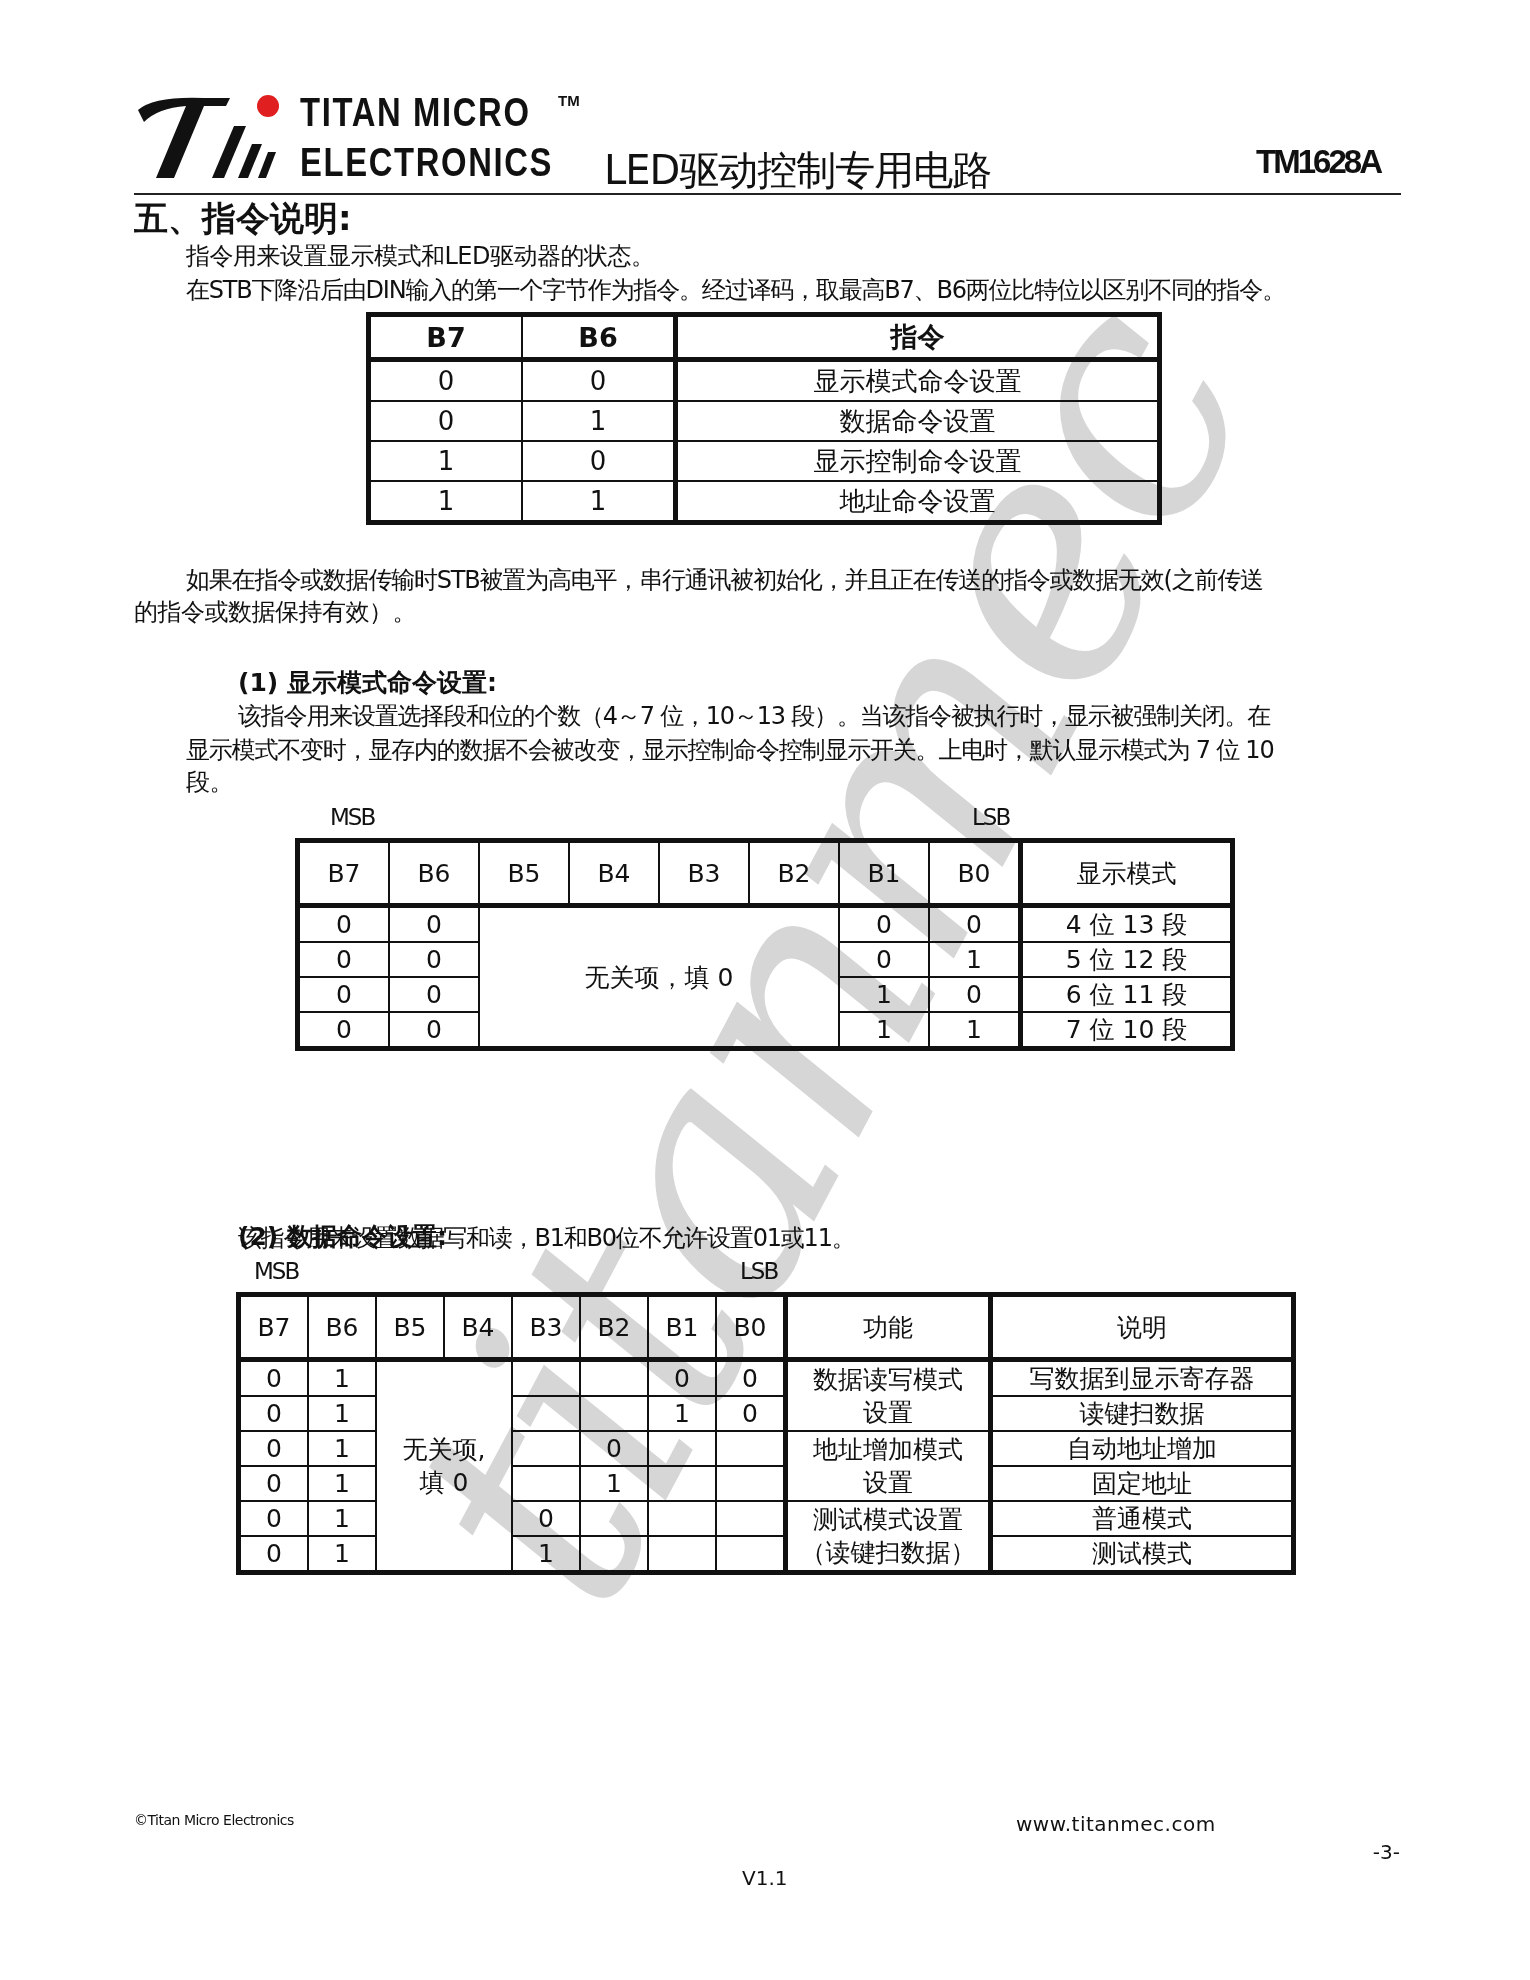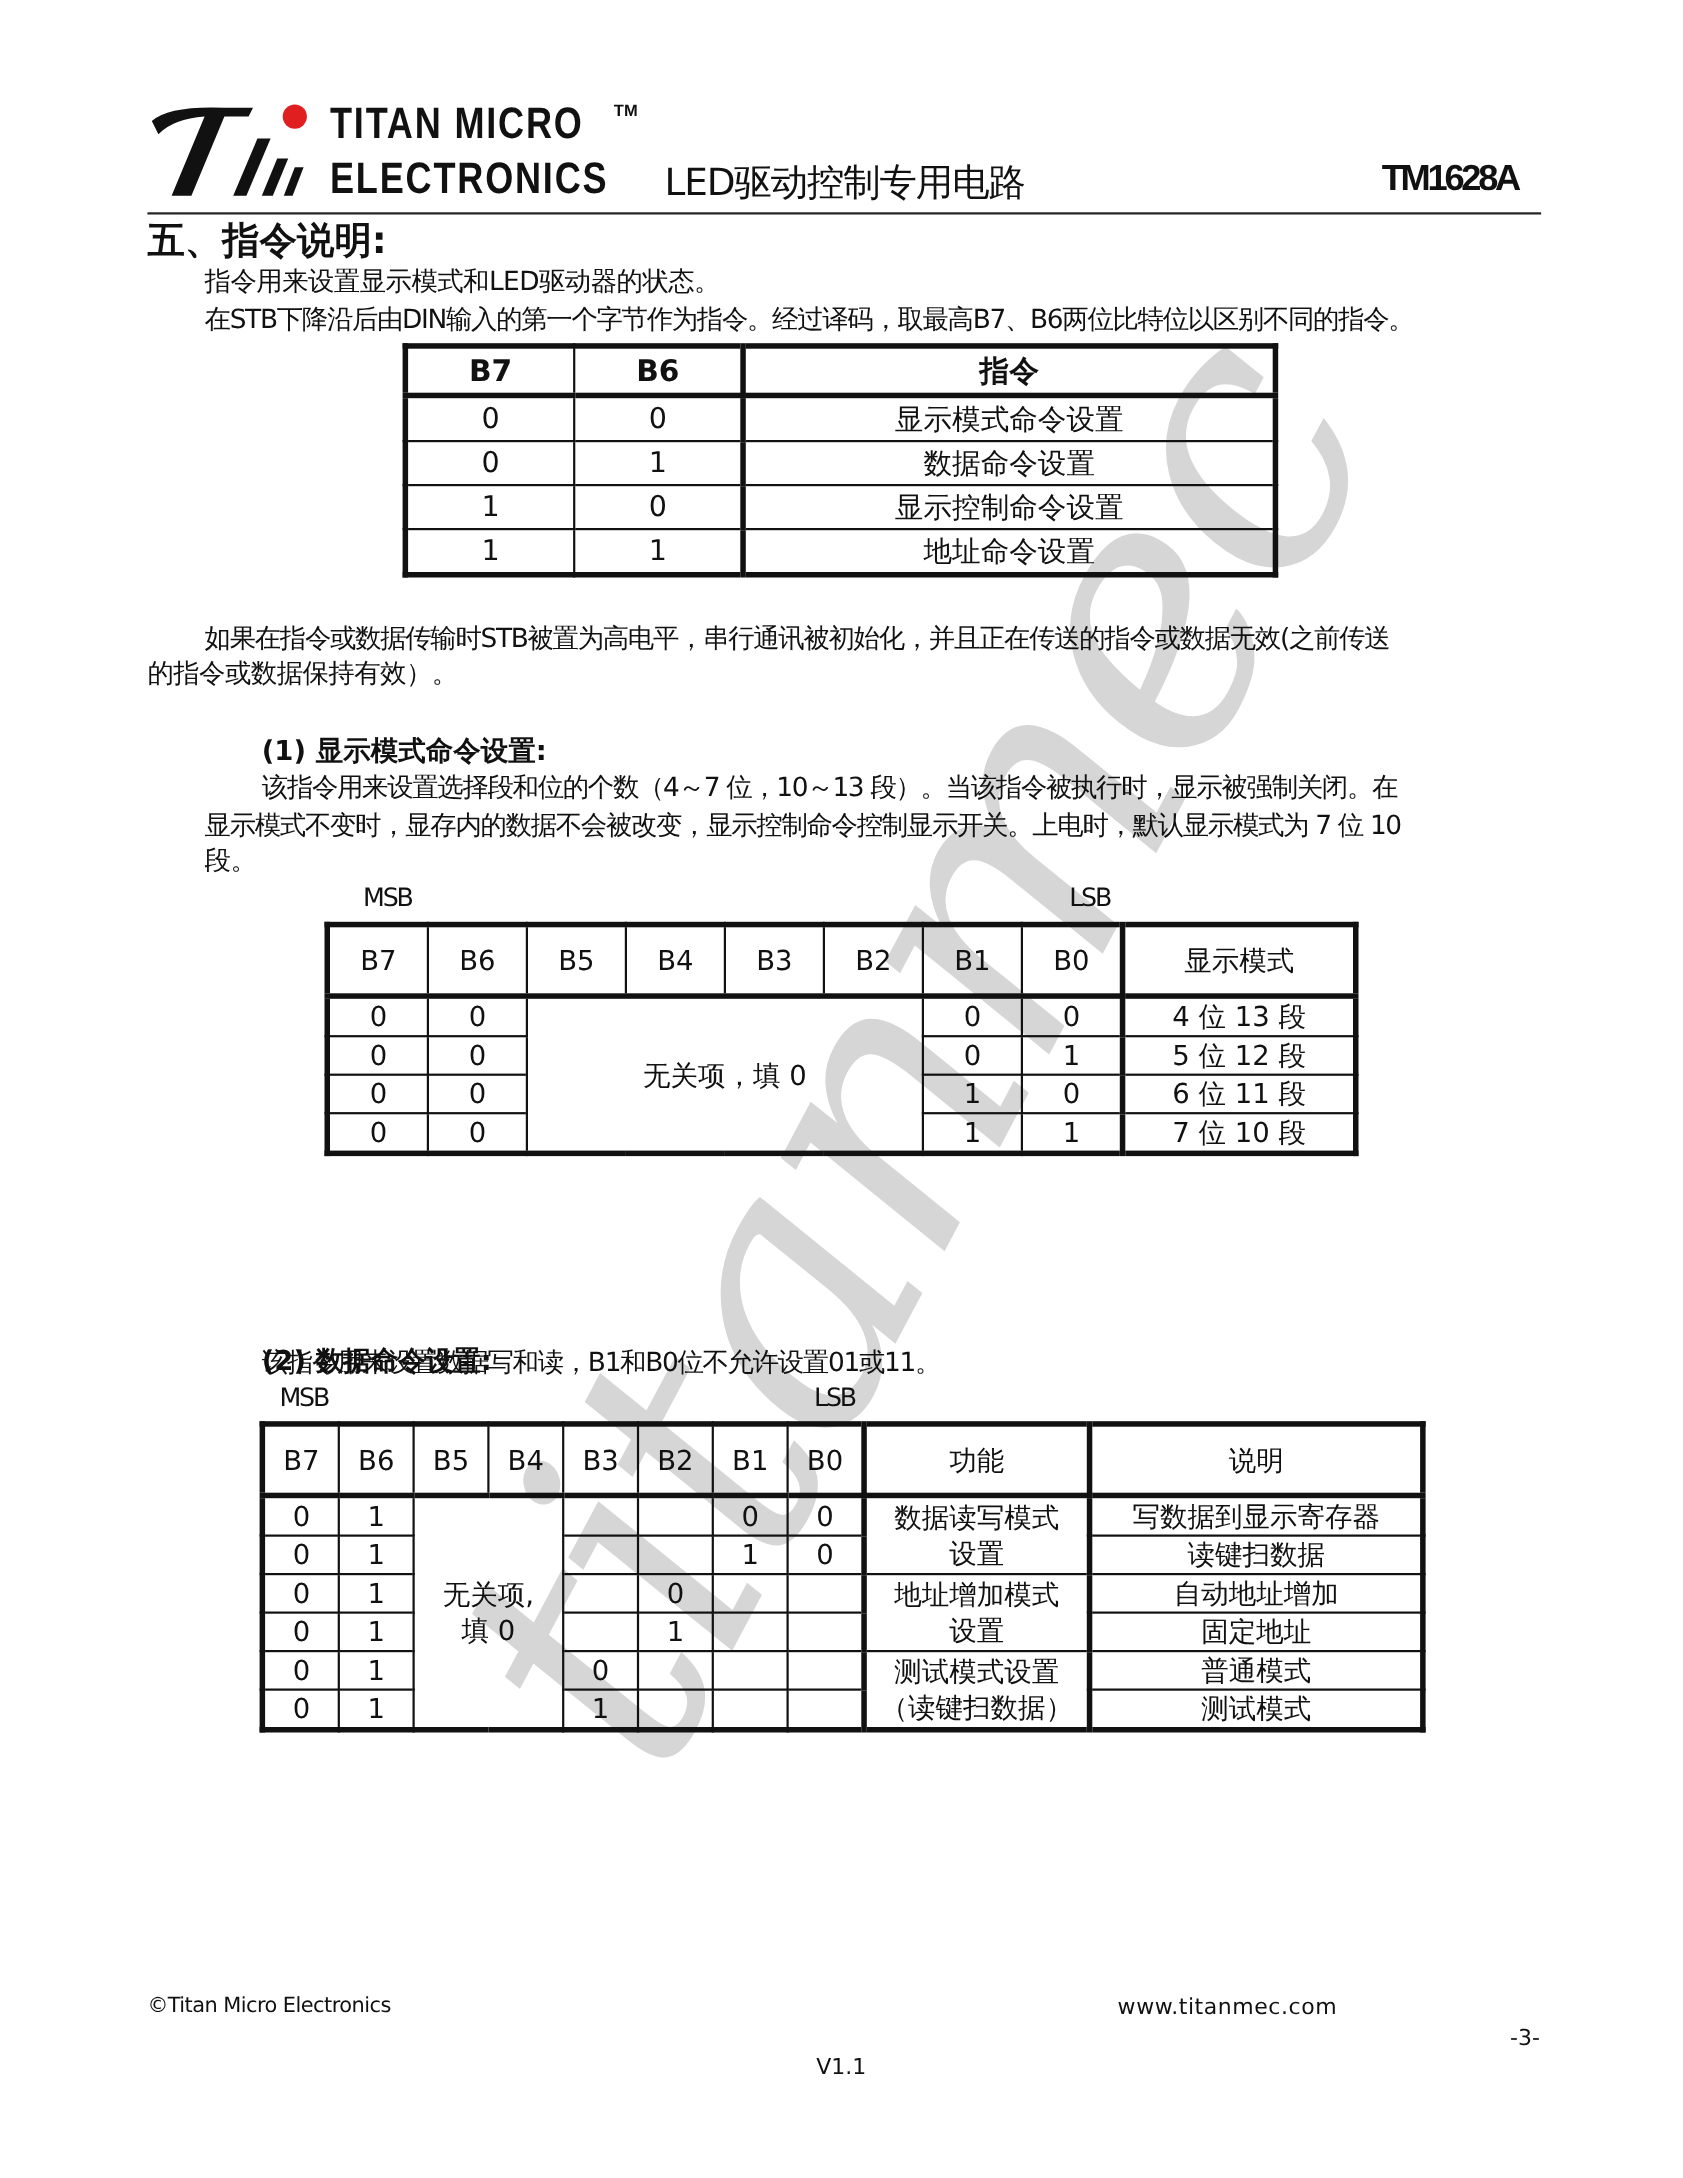--- a/index.html
+++ b/index.html
@@ -19,21 +19,21 @@
   
   .logo-mark {
     position: absolute; left: 134px; top: 92px; width: 150px; height: 90px;
   }
   .logo-text {
     position: absolute; left: 300px; font-family: "Liberation Sans", sans-serif;
     font-weight: bold; font-size: 40px; letter-spacing: 2px; color: #111;
     transform: scaleX(0.82); transform-origin: 0 0;
   }
   .logo-tm { position: absolute; left: 558px; top: 92px; font-size: 15px; font-weight: bold; font-family: "Liberation Sans", sans-serif; }
-  .doc-subtitle { position: absolute; left: 604px; top: 143px; font-size: 34px; letter-spacing: -1px; }
+  .doc-subtitle { position: absolute; left: 604px; top: 143px; font-size: 40px; letter-spacing: -1px; }
   .part-no { position: absolute; right: 150px; top: 143px; font-size: 33px; font-weight: bold; letter-spacing: -3px; font-family: "Liberation Sans", sans-serif; }
   .header-rule { position: absolute; left: 134px; top: 193px; width: 1267px; height: 2px; background: #222; }
 
   .section-title { position: absolute; left: 134px; top: 196px; font-size: 34px; font-weight: bold; }
   .para { position: absolute; font-size: 24px; white-space: nowrap; letter-spacing: -0.5px; }
   .sub-title { position: absolute; font-size: 25px; font-weight: bold; }
   .msb, .lsb { position: absolute; font-size: 23px; letter-spacing: -2px; }
 
   table { border-collapse: collapse; position: absolute; }
   td, th { border: 2px solid #111; text-align: center; font-weight: normal; padding: 0; font-size: 26px; }
@@ -45,21 +45,21 @@
   .t2 { left: 295px; top: 838px; width: 940px; border: 5px solid #111; }
   .t2 th { height: 60px; border-bottom: 5px solid #111; font-size: 25px; }
   .t2 td { height: 33px; font-size: 25px; }
   .t2 .sepcol { border-right: 5px solid #111; }
 
   .t3 { left: 236px; top: 1292px; width: 1060px; border: 5px solid #111; }
   .t3 th { height: 60px; border-bottom: 5px solid #111; font-size: 25px; }
   .t3 td { height: 33px; font-size: 25px; line-height: 33px; }
   .t3 .sepcol { border-right: 5px solid #111; }
 
-  .footer-left { position: absolute; left: 134px; top: 1812px; font-size: 19px; letter-spacing: -0.5px; }
+  .footer-left { position: absolute; left: 134px; top: 1812px; font-size: 14px; letter-spacing: -0.5px; }
   .footer-right { position: absolute; left: 1016px; top: 1812px; font-size: 20px; letter-spacing: 0.5px; }
   .page-num { position: absolute; right: 130px; top: 1840px; font-size: 20px; }
   .version { position: absolute; left: 742px; top: 1866px; font-size: 20px; }
 </style>
 </head>
 <body>
 
 <div class="watermark">titanmec</div>
 
 <div class="content">

